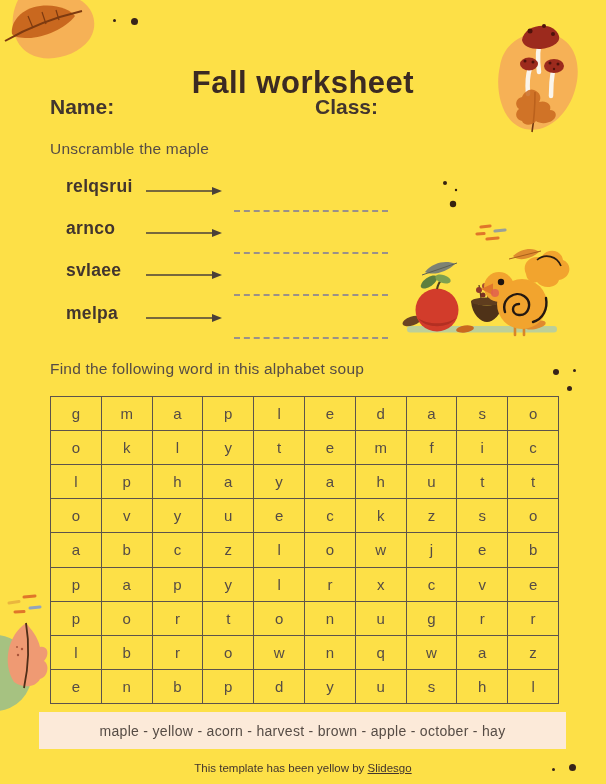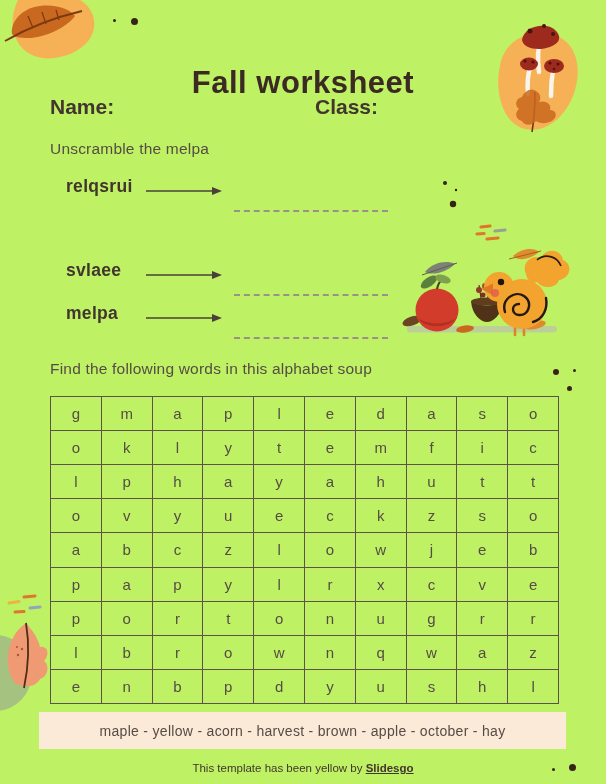--- a/index.html
+++ b/index.html
@@ -1,17 +1,17 @@
 <!DOCTYPE html>
 <html style="--title: #3b2a23; --body_text: #564c45; --bold_text: #42352e; --grid_line: #5d534c; --banner_bg: #fcead9; --dot_brown: #38231a; --accent_orange: #f6b156; --leaf_dark_orange: #c9681f; --mushroom_red: #9c2a1d; --bird_orange: #f2a42e; --apple_red: #d23c2b; --ground_green: #bccf99; --blob_green: #a6c281; --leaf_salmon: #ef9a73;"><head>
 <meta charset="utf-8">
 <style>
   html,body{margin:0;padding:0;background:#fff;}
   .page{
-    position:relative;width:606px;height:784px;overflow:hidden;background:#bef264;
+    position:relative;width:606px;height:784px;overflow:hidden;background:#fde047;
     font-family:"Liberation Sans", sans-serif;
   }
   .abs{position:absolute;}
   .dot{position:absolute;border-radius:50%;background:var(--dot_brown,#38231a);}
   .page-title{
     position:absolute;top:44px;left:0;width:100%;text-align:center;
     font-size:31px;font-weight:700;letter-spacing:.5px;color:var(--title,#3b2a23);
   }
   .fields-row{position:absolute;top:95px;left:50px;width:520px;height:20px;
     font-size:21px;font-weight:600;color:var(--bold_text,#42352e);}
@@ -32,21 +32,21 @@
   }
   .word-bank{
     position:absolute;left:39px;top:712px;width:527px;height:37px;
     background:var(--banner_bg,#fcead9);display:flex;align-items:center;justify-content:center;
     font-size:14px;color:var(--body_text,#564c45);letter-spacing:.3px;
   }
   .footer{
     position:absolute;top:762px;left:0;width:100%;text-align:center;
     font-size:11.5px;color:var(--bold_text,#42352e);
   }
-  .footer a{color:inherit;font-weight:700;text-decoration:underline;}
+  .footer a{color:inherit;font-weight:400;text-decoration:underline;}
 </style>
 </head>
 <body>
 
 <div class="page">
 
   <svg class="abs" style="left:0;top:0" width="115" height="68" viewBox="0 0 115 68">
     <path d="M 18,0 L 80,0 C 94,8 99,26 89,40 C 77,56 48,64 30,54 C 12,44 8,20 18,0 Z" style="fill:var(--accent_orange,#f6b156)"></path>
     <path d="M 12,34 C 10,22 22,8 40,6 C 58,4 70,10 75,16 C 66,28 44,38 28,38 C 20,38 14,37 12,34 Z" style="fill:var(--leaf_dark_orange,#c9681f)"></path>
     <path d="M 5,41 C 24,30 52,18 82,11" stroke="#7d3a10" stroke-width="2" fill="none"></path>
@@ -76,24 +76,32 @@
       <circle cx="80" cy="56" r="1.5" fill="#4f120b"></circle>
       <circle cx="76" cy="61" r="1.2" fill="#4f120b"></circle>
   </svg>
 
   <h1 class="page-title">Fall worksheet</h1>
   <div class="fields-row">
     <span>Name:</span>
     <span class="class-label">Class:</span>
   </div>
 
-  <div class="section-heading" style="top:140px">Unscramble the melpa</div>
+  <div class="section-heading" style="top:140px">Unscramble the maple</div>
 
   <div class="unscramble-row" style="top:176px">
     <span class="scramble-word">relqsrui</span>
+    <svg class="arrow-wrap" viewBox="0 0 76 12">
+      <line x1="0" y1="6" x2="68" y2="6" stroke="#4a4039" stroke-width="1.4"></line>
+      <path d="M 76,6 L 66,2 L 66,10 Z" fill="#4a4039"></path>
+    </svg>
+    <div class="answer-line"></div>
+  </div>
+  <div class="unscramble-row" style="top:218px">
+    <span class="scramble-word">arnco</span>
     <svg class="arrow-wrap" viewBox="0 0 76 12">
       <line x1="0" y1="6" x2="68" y2="6" stroke="#4a4039" stroke-width="1.4"></line>
       <path d="M 76,6 L 66,2 L 66,10 Z" fill="#4a4039"></path>
     </svg>
     <div class="answer-line"></div>
   </div>
   <div class="unscramble-row" style="top:303px">
     <span class="scramble-word">melpa</span>
     <svg class="arrow-wrap" viewBox="0 0 76 12">
       <line x1="0" y1="6" x2="68" y2="6" stroke="#4a4039" stroke-width="1.4"></line>
@@ -157,21 +165,21 @@
     <path d="M 142,92 C 150,85 162,88 166,98" stroke="#2c1c10" stroke-width="1.6" fill="none"></path>
     <circle cx="104" cy="119" r="15" style="fill:var(--bird_orange,#f2a42e)"></circle>
     <circle cx="127" cy="136" r="25" style="fill:var(--bird_orange,#f2a42e)"></circle>
     <path d="M 86,121 L 98,115.5 L 98,127 Z" fill="#e0762a"></path>
     <circle cx="106" cy="114" r="3.2" fill="#1d1410"></circle>
     <circle cx="100" cy="125" r="4" fill="#e2604d" fill-opacity="0.85"></circle>
     <path d="M 110,144 C 106,131 120,122 129,128 C 138,134 134,148 124,147 C 116,146 116,136 124,136" stroke="#241811" stroke-width="2.4" fill="none" stroke-linecap="round"></path>
     <path d="M 138,154 C 148,151 153,141 151,130" stroke="#241811" stroke-width="2.4" fill="none" stroke-linecap="round"></path>
   </svg>
 
-  <div class="section-heading" style="top:360px">Find the following words in this alphabet soup</div>
+  <div class="section-heading" style="top:360px">Find the following word in this alphabet soup</div>
 
   <div class="dot" style="left:553px;top:369px;width:6px;height:6px"></div>
   <div class="dot" style="left:573px;top:369px;width:3px;height:3px"></div>
   <div class="dot" style="left:567px;top:386px;width:5px;height:5px"></div>
 
   <table class="ws-grid">
     <tbody>
         <tr>
           <td>g</td>
           <td>m</td>

